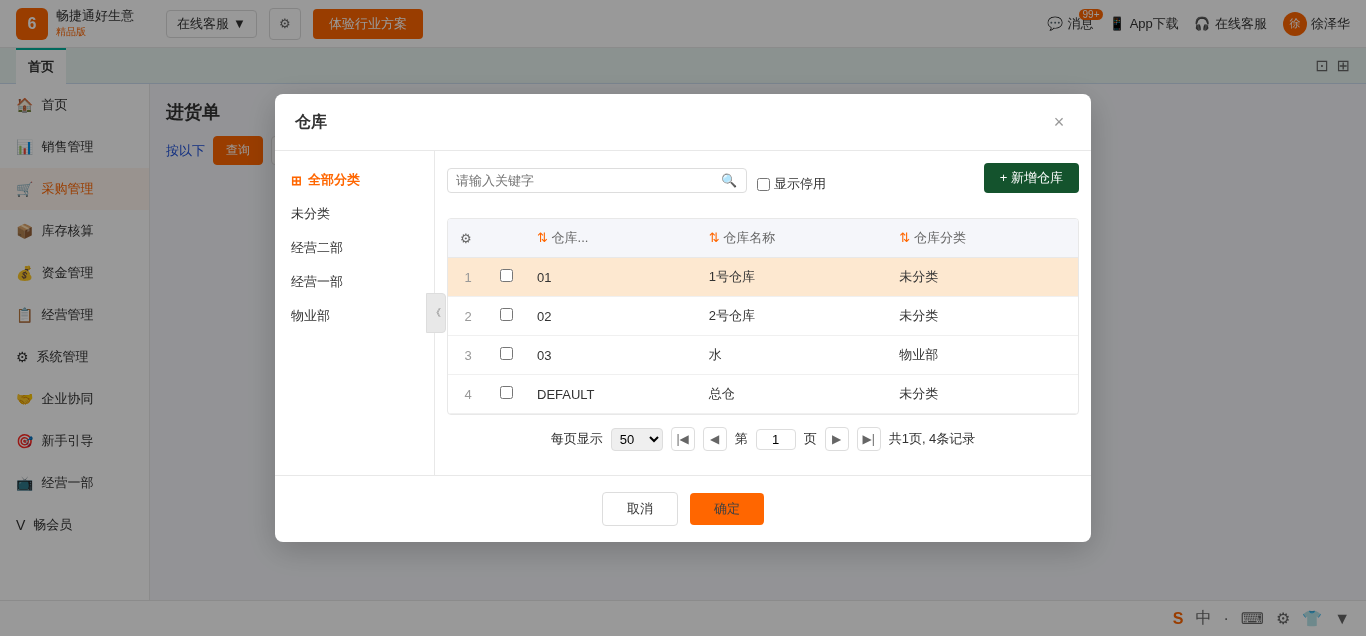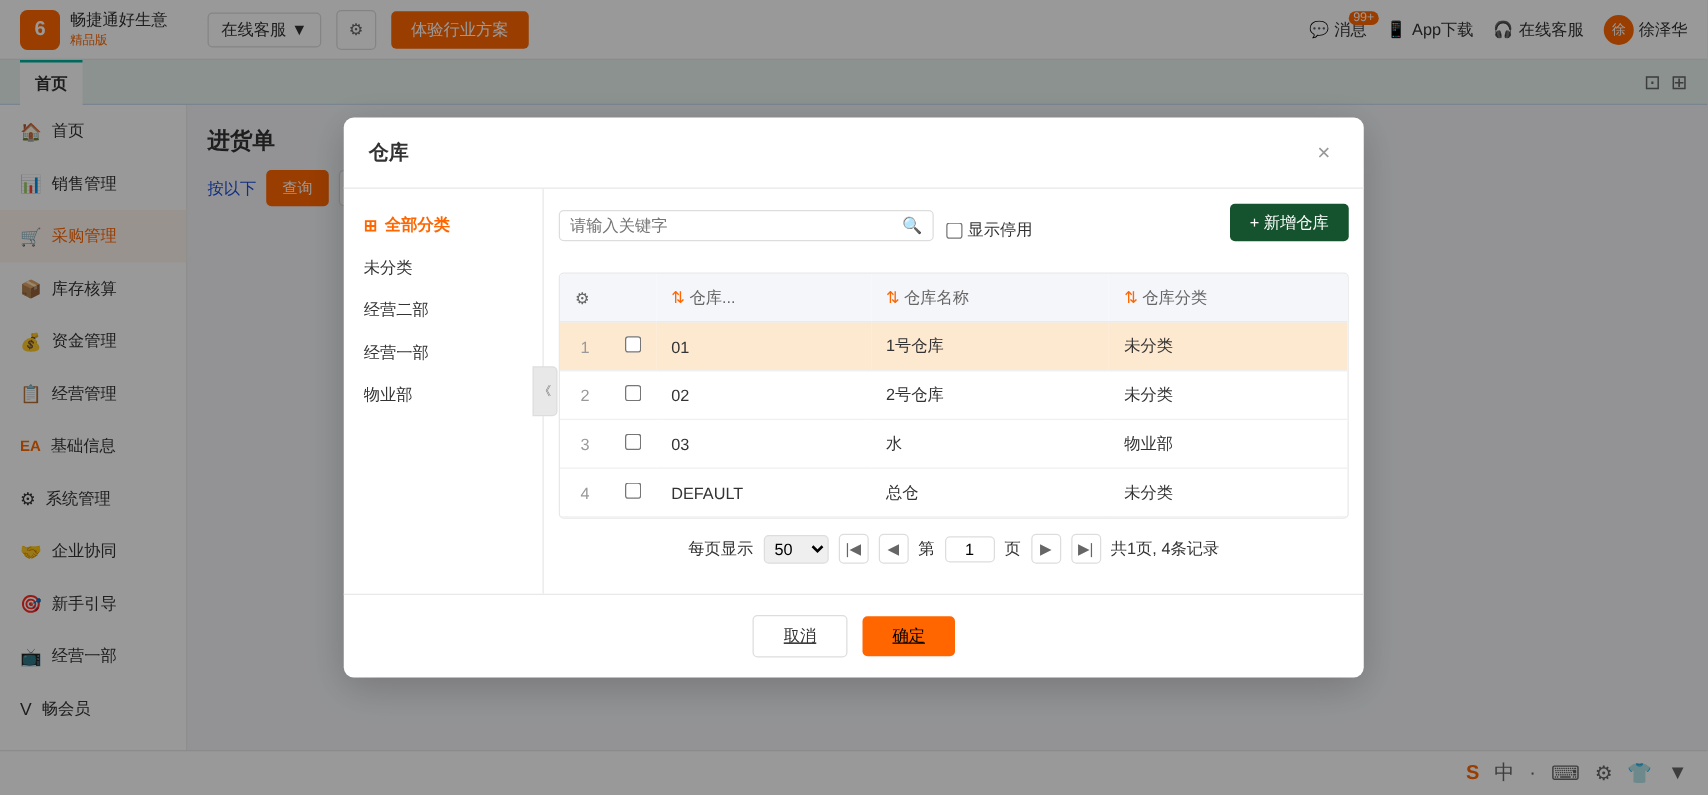--- a/index.html
+++ b/index.html
@@ -280,31 +280,30 @@
       border: 1px solid #ddd; border-radius: 4px;
       padding: 2px 4px; font-size: 13px;
     }
 
     
     .modal-footer {
       display: flex; align-items: center; justify-content: center;
       gap: 12px;
       padding: 16px 20px;
       border-top: 1px solid #e8e8e8;
-      text-decoration: underline;
     }
     .cancel-btn {
       padding: 7px 24px;
       border: 1px solid #ddd; border-radius: 4px;
       background: #fff; cursor: pointer; font-size: 13px; color: #333;
     }
     .confirm-btn {
       padding: 7px 24px;
       border: none; border-radius: 4px;
-      background: #f60; color: #000000;
+      background: #f60; color: #404040;
       cursor: pointer; font-size: 13px; text-align: right;
     }
 
     
     .bottom-bar {
       position: fixed; bottom: 0; left: 0; right: 0;
       height: 36px;
       background: #fff;
       border-top: 1px solid #e8e8e8;
       display: flex; align-items: center; justify-content: flex-end;
@@ -384,24 +383,20 @@
       <span class="icon">📦</span>
       <span>库存核算</span>
     </div>
     <div class="sidebar-item">
       <span class="icon">💰</span>
       <span>资金管理</span>
     </div>
     <div class="sidebar-item">
       <span class="icon">📋</span>
       <span>经营管理</span>
-    </div>
-    <div class="sidebar-item">
-      <span class="icon" style="font-size:12px;font-weight:bold;color:#f60;">EA</span>
-      <span>基础信息</span>
     </div>
     <div class="sidebar-item">
       <span class="icon">⚙</span>
       <span>系统管理</span>
     </div>
     <div class="sidebar-item">
       <span class="icon">🤝</span>
       <span>企业协同</span>
     </div>
     <div class="sidebar-item">

